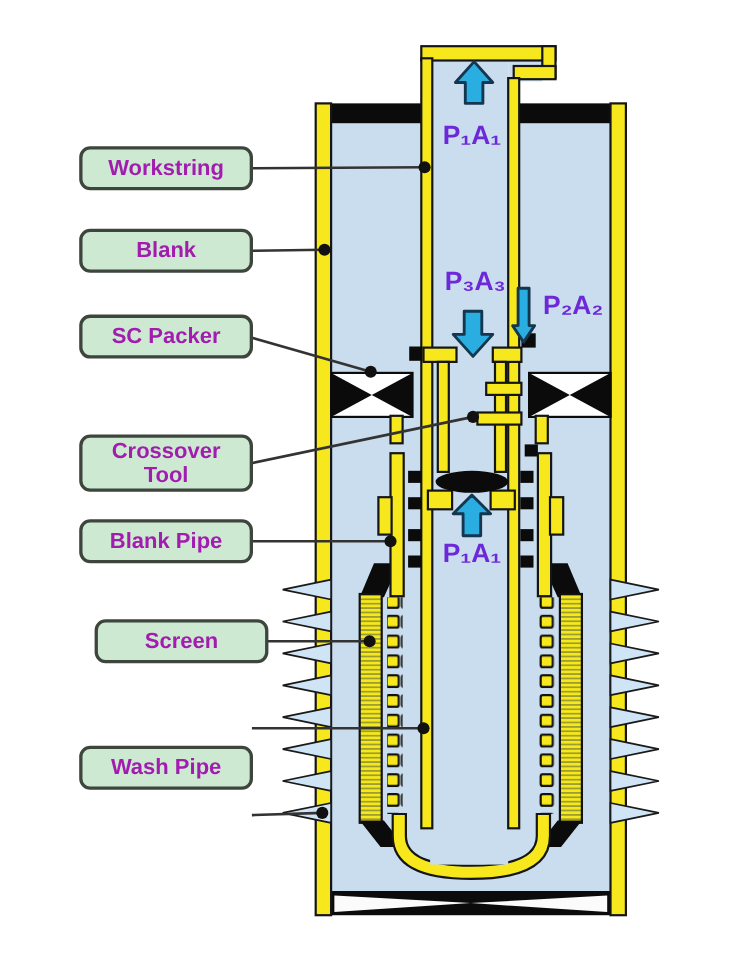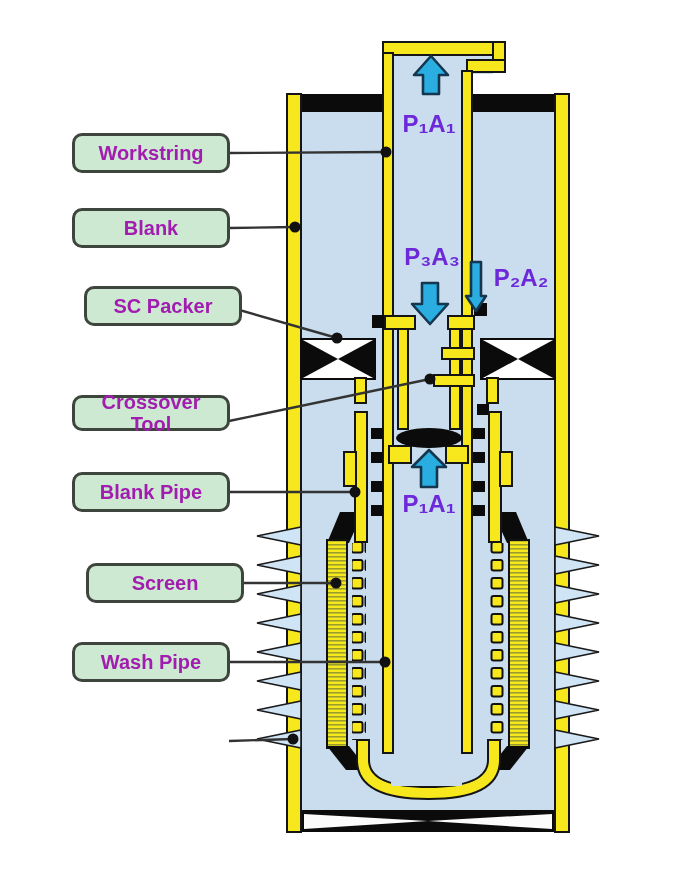--- a/index.html
+++ b/index.html
@@ -166,24 +166,24 @@
         <circle class="dot" cx="336" cy="583" r="5.5"></circle>
       <line class="conn" x1="229" y1="662" x2="385" y2="662"></line>
         <circle class="dot" cx="385" cy="662" r="5.5"></circle>
       <line class="conn" x1="229" y1="741" x2="293" y2="739"></line>
         <circle class="dot" cx="293" cy="739" r="5.5"></circle>
     </g>
   </svg>
 
   <div class="diagram-label" style="top:133px;">Workstring</div>
   <div class="diagram-label" style="top:208px;">Blank</div>
-  <div class="diagram-label" style="top:286px;margin-left:12px;">SC Packer</div>
-  <div class="diagram-label" style="top:395px;height:36px;padding:0 16px;">Crossover Tool</div>
+  <div class="diagram-label" style="top:286px;">SC Packer</div>
+  <div class="diagram-label" style="top:395px;height:52px;padding:0 16px;">Crossover Tool</div>
   <div class="diagram-label" style="top:472px;">Blank Pipe</div>
   <div class="diagram-label" style="top:563px;margin-left:14px;">Screen</div>
-  <div class="diagram-label" style="top:642px;">Wash Pipe</div>
+  <div class="diagram-label" style="top:678px;">Wash Pipe</div>
 
   <div class="p-label" style="left:394px;top:110px;">P₁A₁</div>
   <div class="p-label" style="left:397px;top:243px;">P₃A₃</div>
   <div class="p-label" style="left:486px;top:264px;">P₂A₂</div>
   <div class="p-label" style="left:394px;top:490px;">P₁A₁</div>
 
 </div>
 
 </body></html>

